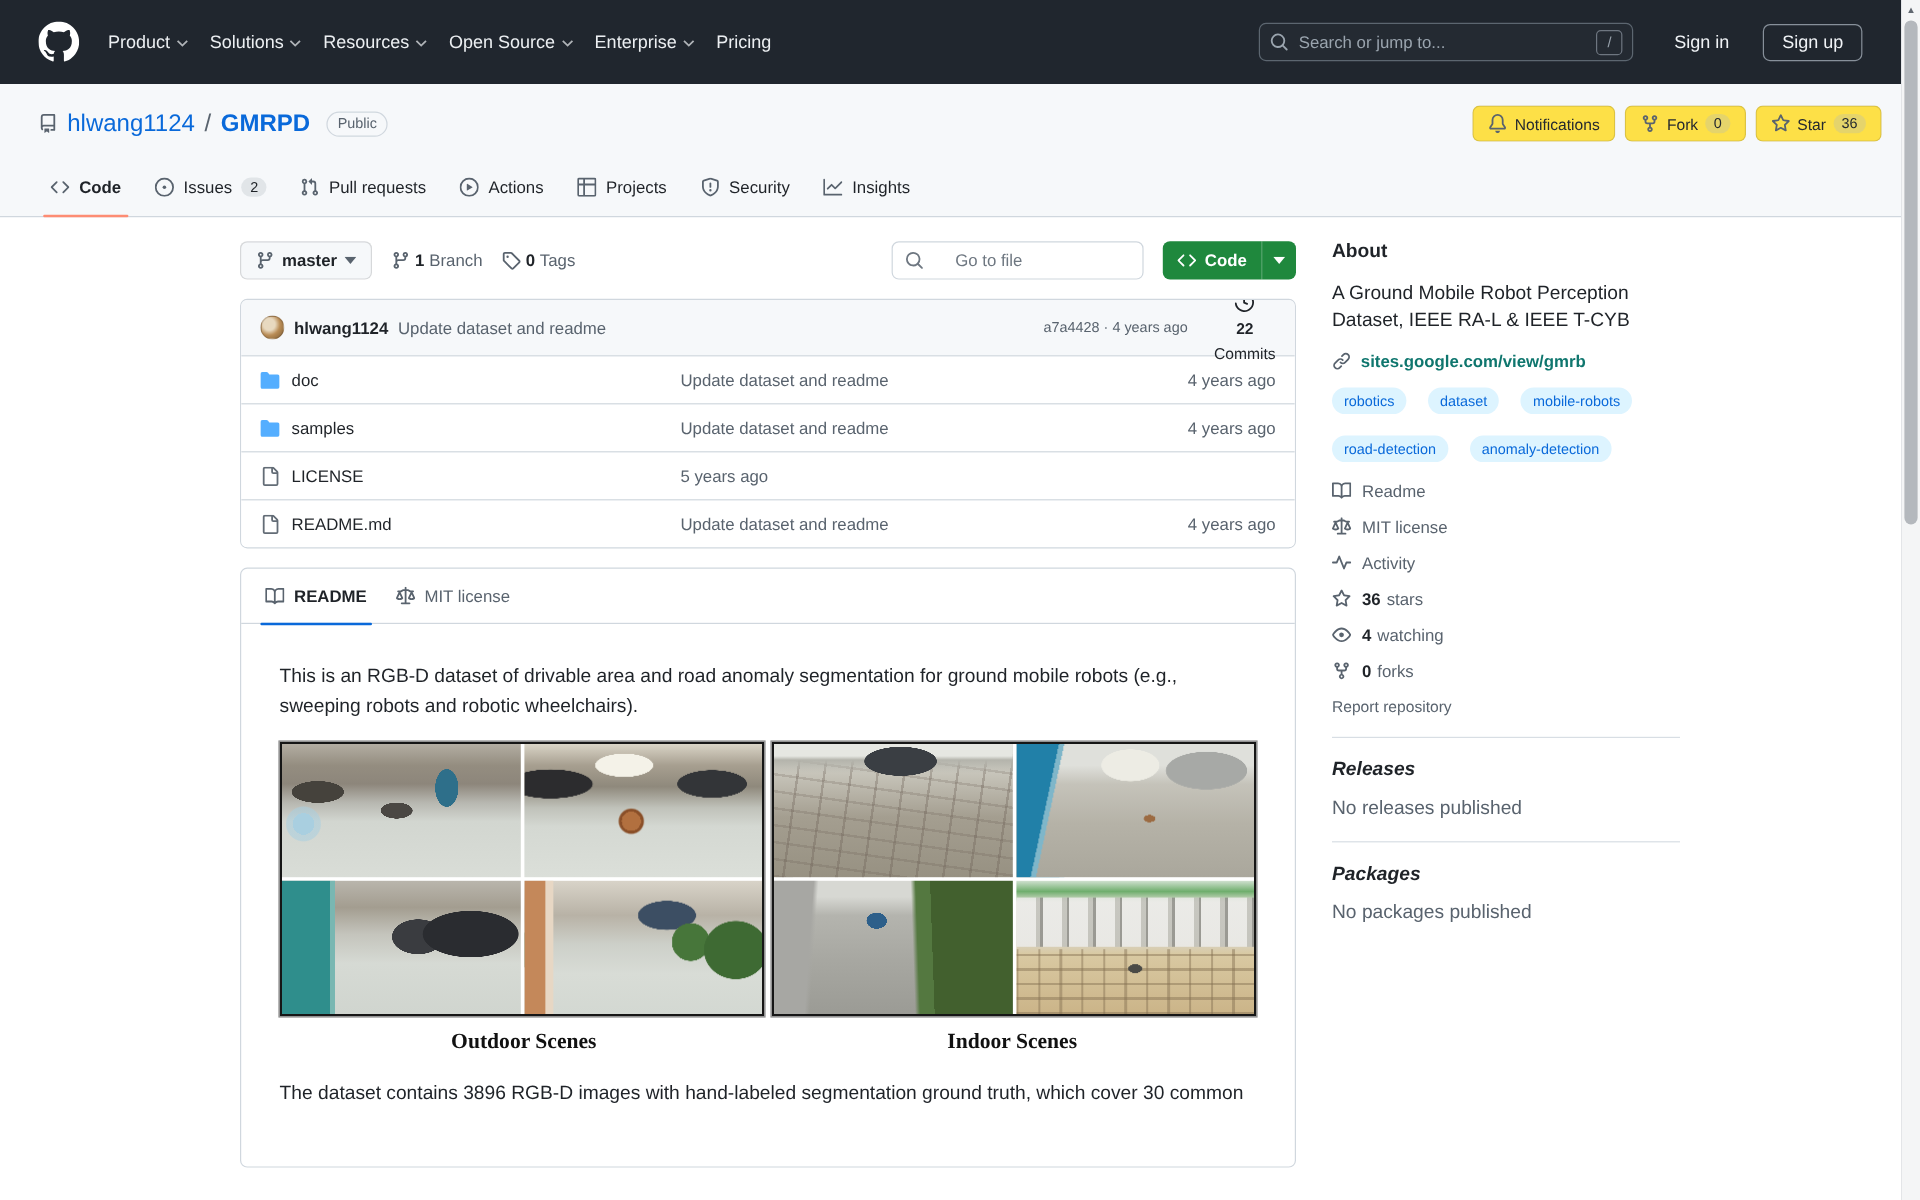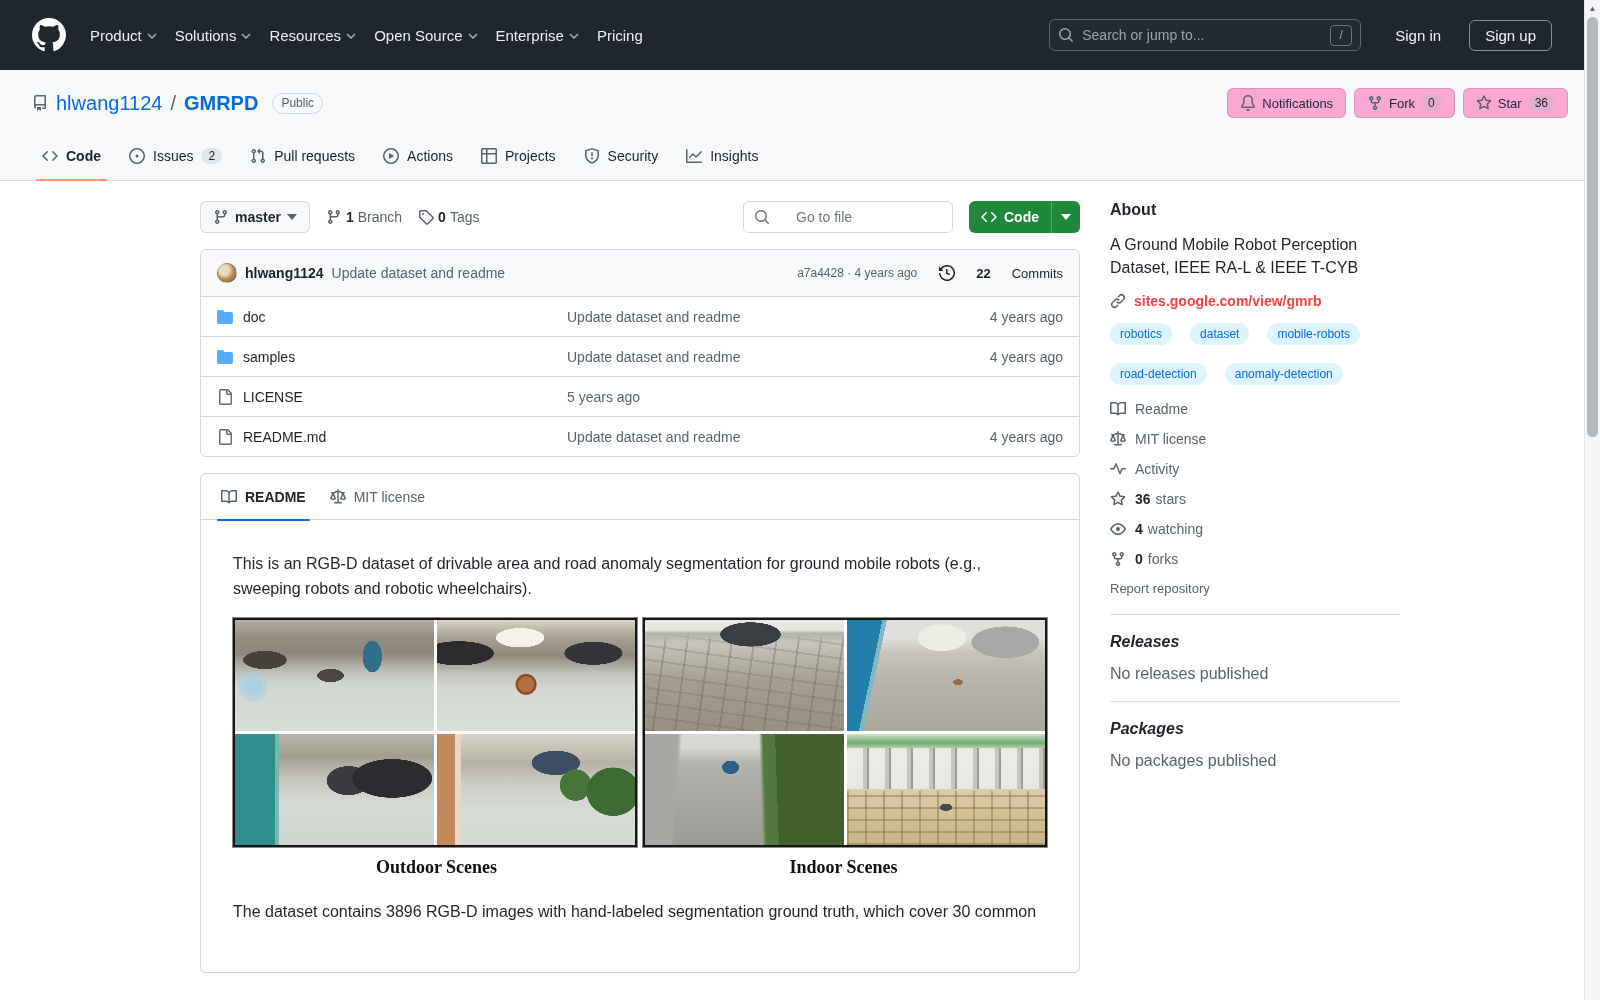--- a/index.html
+++ b/index.html
@@ -48,21 +48,21 @@
   .repo-owner, .repo-name { font-size: 20px; color: #0969da; cursor: pointer; }
   .repo-name { font-weight: 700; }
   .repo-sep { font-size: 20px; color: #59636e; }
   .badge-public {
     font-size: 12px; color: #59636e; border: 1px solid #d0d7de; border-radius: 2em;
     padding: 1px 8px; margin-left: 6px; line-height: 17px;
   }
   .repo-actions { display: flex; gap: 8px; }
   .hdr-btn {
     display: flex; align-items: center; gap: 6px; height: 30px; padding: 0 12px;
-    background: #f9a8d4; border: 1px solid rgba(31,35,40,0.15); border-radius: 6px;
+    background: #fde047; border: 1px solid rgba(31,35,40,0.15); border-radius: 6px;
     font-size: 13px; color: #24292f; cursor: pointer; font-family: inherit;
   }
   .hdr-btn svg { color: #59636e; }
   .count-pill {
     background: rgba(175,184,193,0.3); border-radius: 2em; padding: 1px 7px;
     font-size: 12px; font-weight: 500;
   }
   .repo-tabs { display: flex; gap: 8px; margin-top: 14px; }
   .repo-tab {
     display: flex; align-items: center; gap: 8px; padding: 0 10px; height: 48px;
@@ -111,21 +111,21 @@
     background: #f6f8fa; height: 46px; display: flex; align-items: center; padding: 0 16px; gap: 8px;
   }
   .avatar {
     width: 20px; height: 20px; border-radius: 50%; flex: none;
     background: radial-gradient(circle at 35% 35%, #e8d9c0 0 30%, #b98c55 55%, #7a5a33 100%);
     border: 1px solid rgba(31,35,40,0.15); cursor: pointer;
   }
   .commit-author { font-weight: 600; font-size: 14px; cursor: pointer; }
   .commit-msg { color: #59636e; font-size: 14px; cursor: pointer; flex: 1; white-space: nowrap; overflow: hidden; }
   .commit-meta { color: #59636e; font-size: 12px; white-space: nowrap; }
-  .commit-count { display: flex; align-items: center; gap: 21px; margin-left: 14px; font-size: 13px; color: #1f2328; cursor: pointer; }
+  .commit-count { display: flex; align-items: center; gap: 6px; margin-left: 14px; font-size: 13px; color: #1f2328; cursor: pointer; flex-direction: column; }
   .commit-count b { font-weight: 600; }
   .file-row {
     display: flex; align-items: center; height: 40px; padding: 0 16px;
     border-top: 1px solid #d0d7de; background: #fff; font-size: 14px;
   }
   .file-name { display: flex; align-items: center; gap: 10px; width: 350px; flex: none; }
   .file-name .name { color: #1f2328; cursor: pointer; text-align: center; }
   .icon-folder { color: #54aeff; }
   .icon-file { color: #636c76; }
   .file-msg { flex: 1; color: #59636e; cursor: pointer; white-space: nowrap; overflow: hidden; }
@@ -209,21 +209,21 @@
     background:
       radial-gradient(ellipse 10px 6px at 50% 30%, #4a4a46 0 60%, transparent 61%),
       repeating-linear-gradient(90deg, rgba(130,110,80,.45) 0 2px, transparent 2px 18px),
       repeating-linear-gradient(0deg, rgba(130,110,80,.45) 0 2px, transparent 2px 12px); }
 
   
   .about-title { font-size: 16px; font-weight: 700; margin-bottom: 14px; }
   .about-desc { font-size: 16px; line-height: 1.45; margin-bottom: 14px; }
   .about-link { display: flex; align-items: center; gap: 8px; margin-bottom: 14px; }
   .about-link svg { color: #59636e; flex: none; }
-  .about-link a { color: #ef4444; font-weight: 600; font-size: 14px; }
+  .about-link a { color: #0f766e; font-weight: 600; font-size: 14px; }
   .topics { display: flex; flex-wrap: wrap; gap: 18px; margin-bottom: 10px; }
   .topic {
     background: #ddf4ff; color: #0969da; font-size: 12px; border-radius: 2em;
     padding: 4px 10px; cursor: pointer;
   }
   .side-meta { display: flex; flex-direction: column; gap: 2px; }
   .meta-row { display: flex; align-items: center; gap: 9px; color: #59636e; font-size: 14px; padding: 6px 0; cursor: pointer; }
   .meta-row b { color: #1f2328; font-weight: 600; }
   .report-link { color: #59636e; font-size: 13px; margin-top: 8px; display: inline-block; cursor: pointer; }
   .side-divider { border: none; border-top: 1px solid #d8dee4; margin: 18px 0; }

